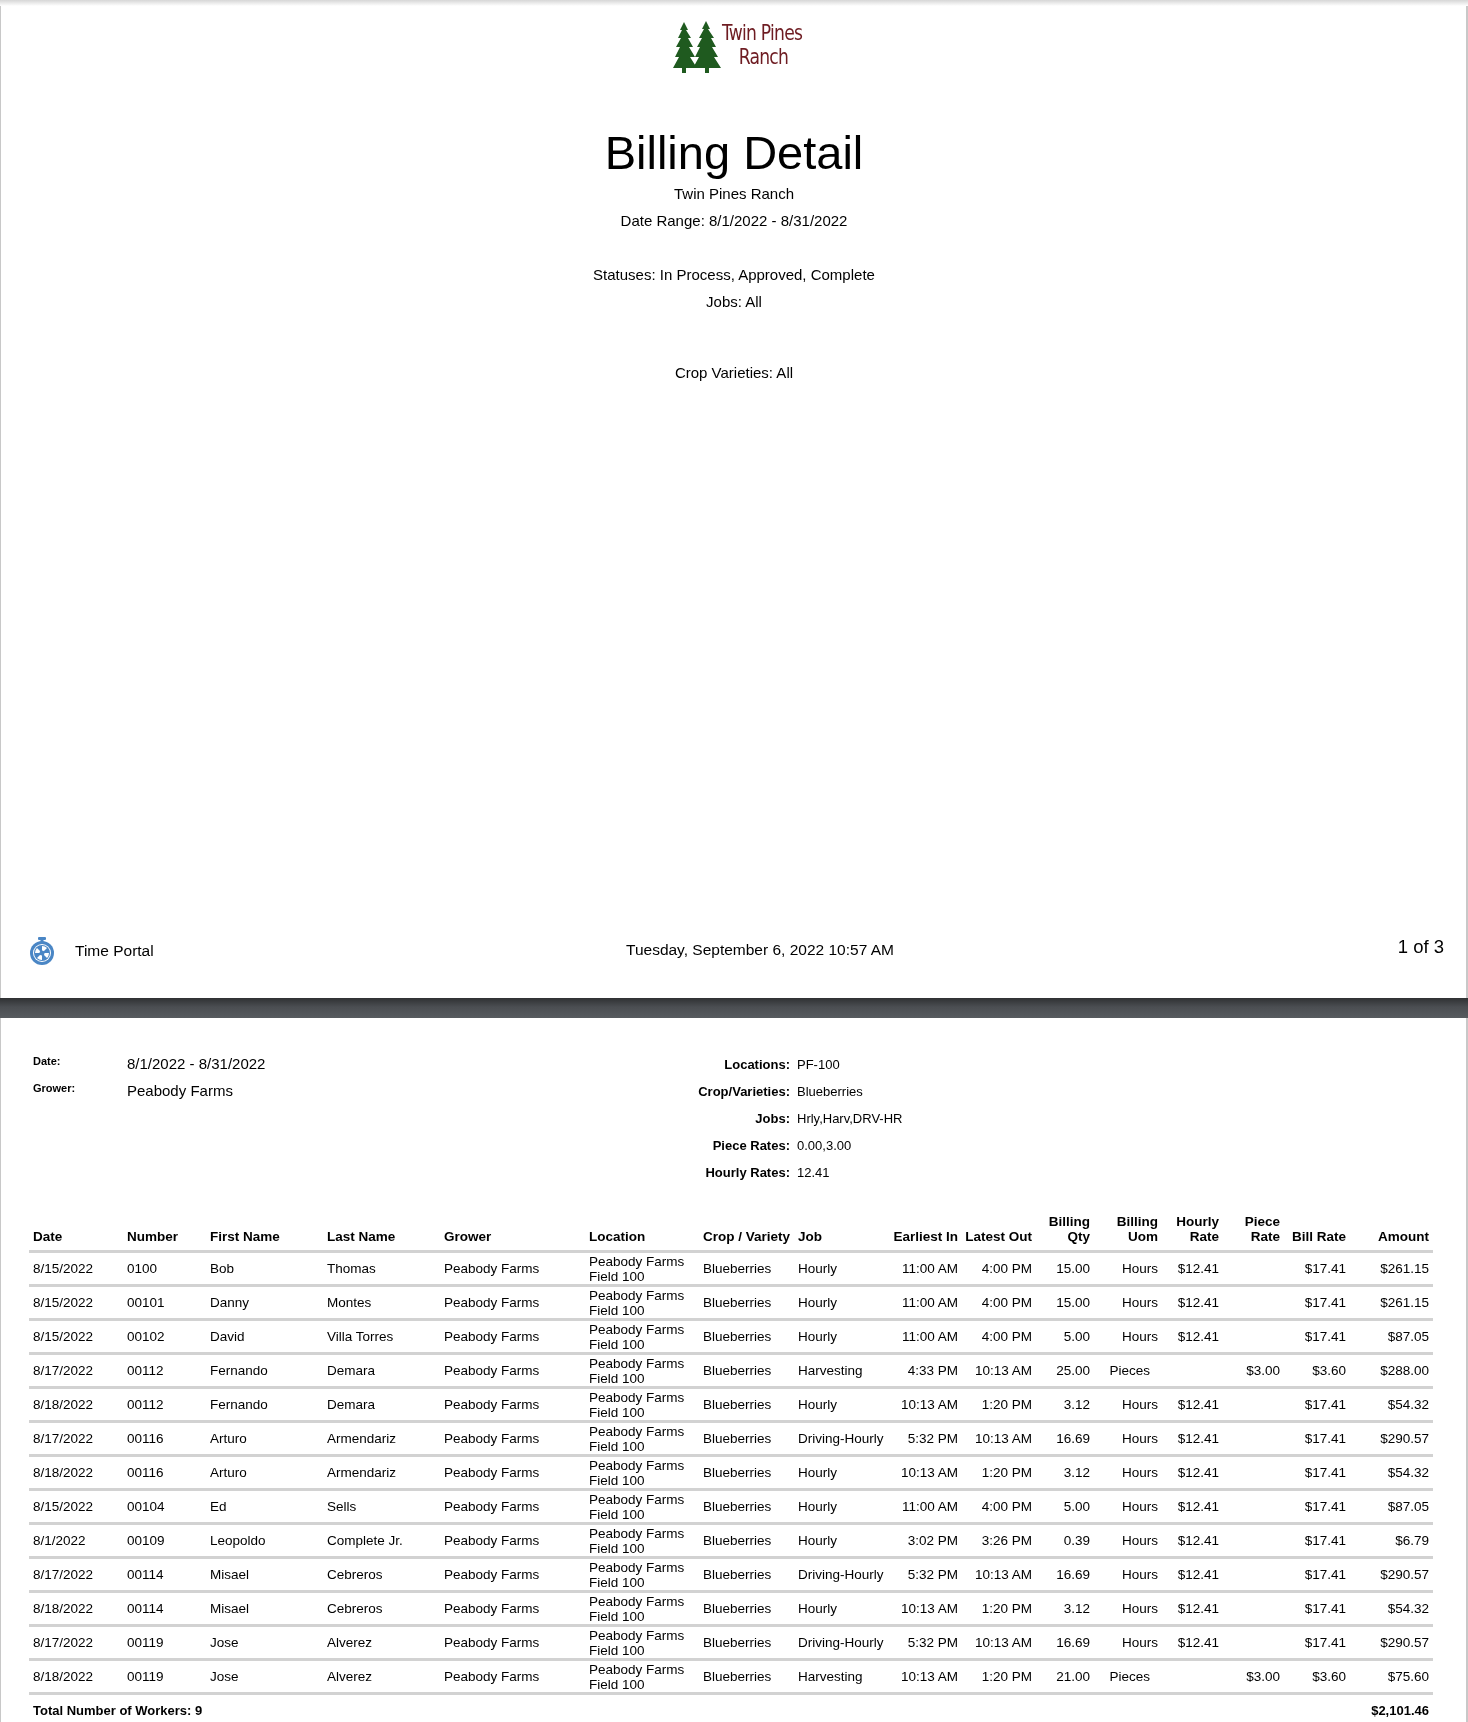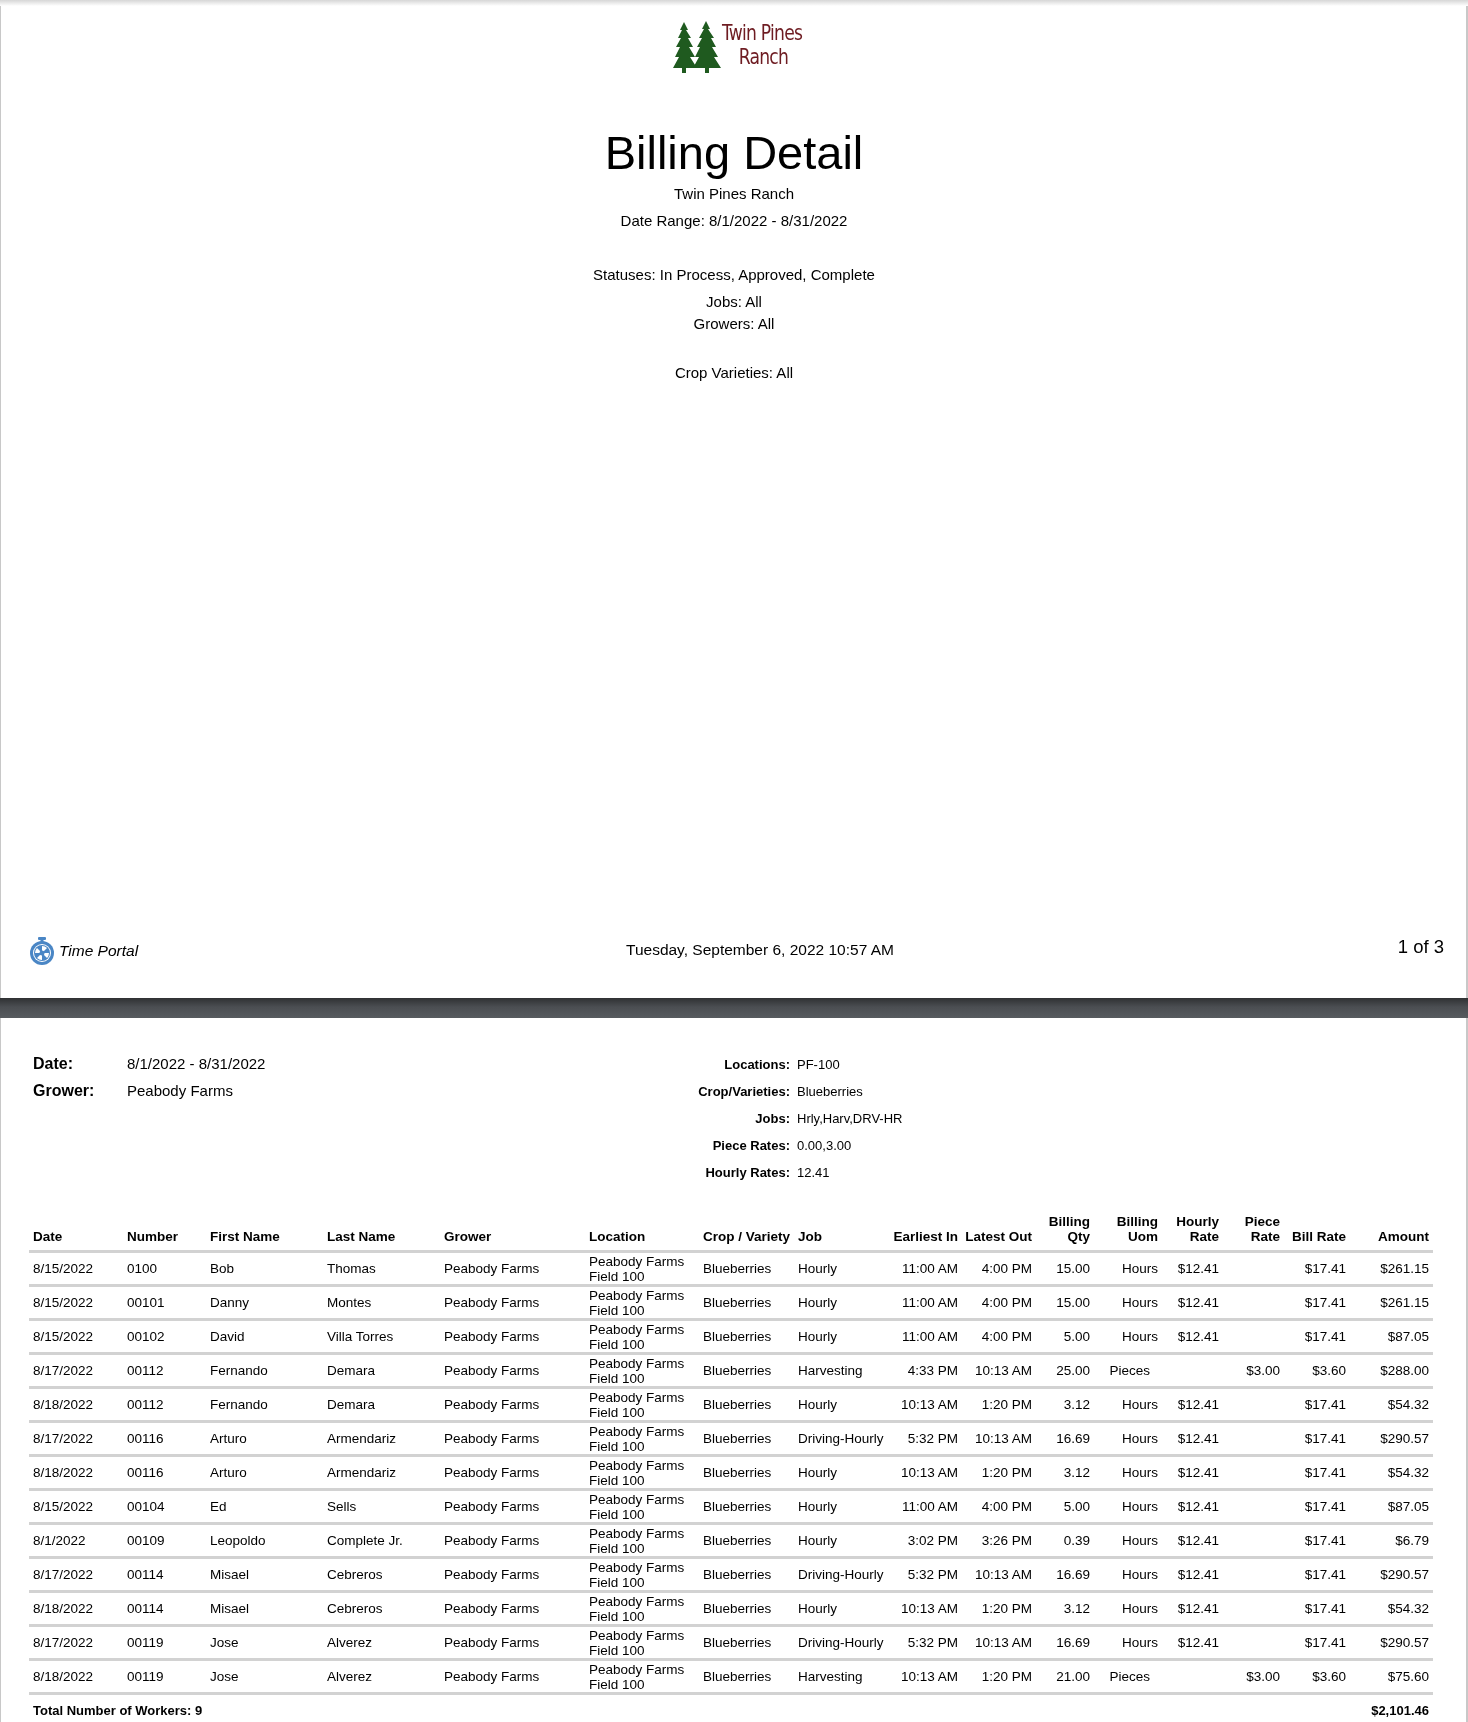--- a/index.html
+++ b/index.html
@@ -13,28 +13,28 @@
   .page1 { position: absolute; left: 0; top: 0; width: 1468px; height: 998px; }
   .logo { position: absolute; left: 672px; top: 20px; width: 142px; height: 54px; }
   .logo svg { position: absolute; left: 0; top: 0; }
   .logo-text { position: absolute; left: 50px; top: 1px; width: 92px; text-align: center; font-family: "DejaVu Sans", sans-serif; color: #6e1c22; font-size: 22px; line-height: 24px; letter-spacing: -1px; transform: scaleX(0.78); transform-origin: left top; white-space: nowrap; }
   .logo-text .l2 { display: block; padding-left: 14px; }
 
   .title { position: absolute; left: 0; width: 1468px; top: 126px; text-align: center; font-size: 47px; line-height: 54px; }
   .criteria { position: absolute; left: 0; width: 1468px; text-align: center; font-size: 15px; line-height: 18px; }
 
   .footer-left { position: absolute; left: 29px; top: 936px; height: 30px; display: flex; align-items: center; }
-  .footer-left .portal-text { margin-left: 4px; font-size: 15.5px; font-style: italic; }
+  .footer-left .portal-text { margin-left: 20px; font-size: 15.5px; }
   .footer-center { position: absolute; left: 0; width: 1520px; top: 941px; text-align: center; font-size: 15.5px; }
   .footer-right { position: absolute; right: 24px; top: 936px; font-size: 18.5px; }
 
   .separator { position: absolute; left: 0; top: 998px; width: 1468px; height: 20px; background: linear-gradient(#2f3133, #4b4e52 45%, #575b5f); }
 
   
-  .hdr-label { position: absolute; font-weight: bold; font-size: 16px; }
+  .hdr-label { position: absolute; font-weight: bold; font-size: 11px; }
   .hdr-value { position: absolute; font-size: 15px; }
   .rhdr-label { position: absolute; width: 200px; left: 590px; text-align: right; font-weight: bold; font-size: 13px; }
   .rhdr-value { position: absolute; left: 797px; font-size: 13px; }
 
   .tbl { position: absolute; left: 29px; top: 1212px; width: 1404px; }
   .thead { position: relative; height: 41px; border-bottom: 3px solid #d2d2d2; }
   .th { position: absolute; bottom: 6px; font-weight: bold; font-size: 13.5px; line-height: 15px; text-align: right; }
   .th.r { text-align: right; }
   .trow { position: relative; height: 34px; border-bottom: 3px solid #d2d2d2; font-size: 13.5px; }
   .td { position: absolute; top: 0; height: 31px; display: flex; align-items: center; white-space: nowrap; }
@@ -62,21 +62,20 @@
       <span class="l2">Ranch</span>
     </div>
   </div>
 
   <div class="title">Billing Detail</div>
 
   <div class="criteria" style="top:185px;">Twin Pines Ranch</div>
   <div class="criteria" style="top:212px;">Date Range: 8/1/2022 - 8/31/2022</div>
   <div class="criteria" style="top:266px;">Statuses: In Process, Approved, Complete</div>
   <div class="criteria" style="top:293px;">Jobs: All</div>
-  <div class="criteria" style="top:315px;">Growers: All</div>
   <div class="criteria" style="top:364px;">Crop Varieties: All</div>
 
   <div class="footer-left">
     <svg width="26" height="30" viewBox="0 0 26 30">
       <rect x="9" y="1" width="8" height="3" rx="1" fill="#4a86c5"></rect>
       <rect x="11.5" y="3" width="3" height="4" fill="#4a86c5"></rect>
       <circle cx="13" cy="17" r="12" fill="#4a86c5"></circle>
       <circle cx="13" cy="17" r="9" fill="#ffffff"></circle>
       <circle cx="13" cy="17" r="8" fill="#4a86c5"></circle>
       <g fill="#ffffff">

